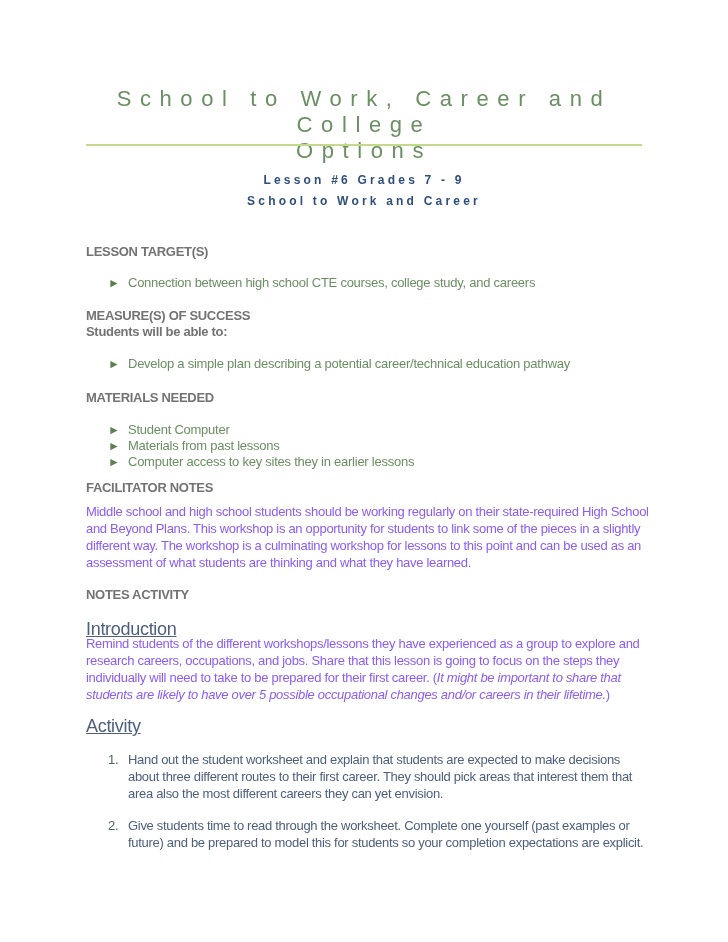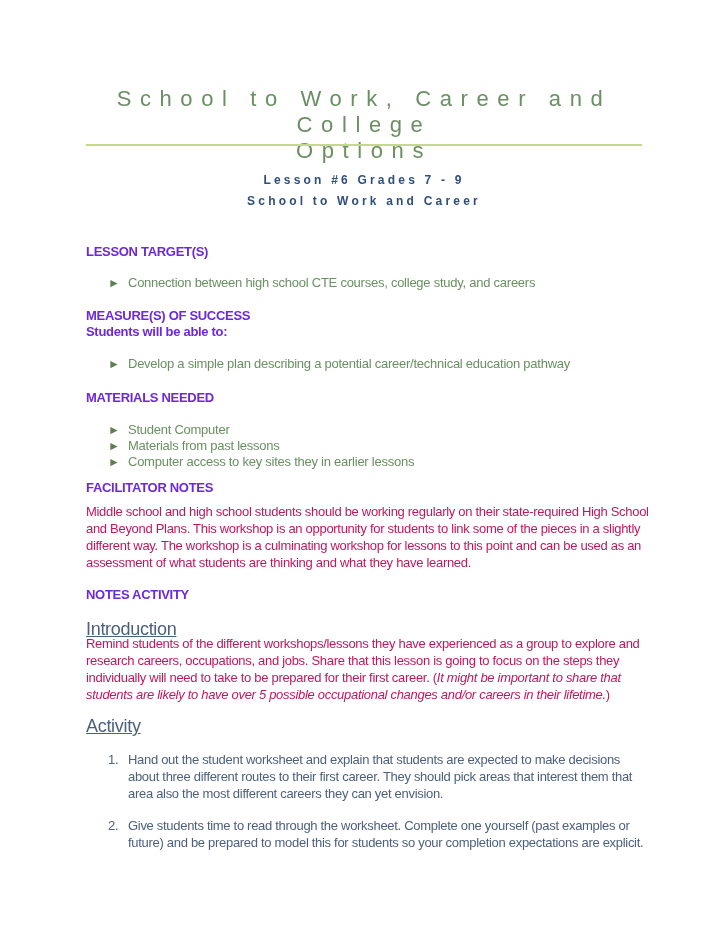--- a/index.html
+++ b/index.html
@@ -4,26 +4,26 @@
 <style>
   html, body { margin: 0; padding: 0; background: #ffffff; }
   body { width: 728px; height: 942px; position: relative; overflow: hidden;
          font-family: "Liberation Sans", sans-serif; }
   .page { position: absolute; left: 0; top: 0; width: 672px; height: 942px; }
   .title { position: absolute; left: 86px; width: 556px; top: 86px; text-align: center;
            color: #6a8f63; font-size: 22px; letter-spacing: 8.6px; line-height: 26px; font-weight: normal; }
   .rule { position: absolute; left: 86px; width: 556px; top: 144px; height: 2px; background: #c5d98a; }
   .subtitle { position: absolute; left: 86px; width: 556px; text-align: center;
               color: #2e4f7c; font-weight: bold; font-size: 12px; letter-spacing: 3.2px; line-height: 21px; }
-  .h { position: absolute; left: 86px; color: #6d28d9; font-weight: bold; font-size: 13px;
+  .h { position: absolute; left: 86px; color: #737373; font-weight: bold; font-size: 13px;
        letter-spacing: -0.3px; line-height: 17px; }
   .bullet { position: absolute; left: 108px; color: #6a8f63; font-size: 13px; line-height: 16.5px;
             letter-spacing: -0.25px; white-space: nowrap; }
   .bullet .arrow { display: inline-block; width: 20px; color: #5c7f4f; font-size: 12px; }
-  .para { position: absolute; left: 86px; width: 570px; color: #be185d; font-size: 13px;
+  .para { position: absolute; left: 86px; width: 570px; color: #8b5cf6; font-size: 13px;
           line-height: 17px; letter-spacing: -0.3px; }
   .link { position: absolute; left: 86px; color: #4c5f7c; font-size: 18px; text-decoration: underline;
           letter-spacing: -0.3px; }
   .num { position: absolute; left: 108px; width: 545px; color: #4c5f7c; font-size: 13px; line-height: 17px;
          letter-spacing: -0.3px; }
   .num .n { position: absolute; left: 0; top: 0; }
   .num .t { display: block; margin-left: 20px; }
   em { font-style: italic; }
 </style>
 </head>

